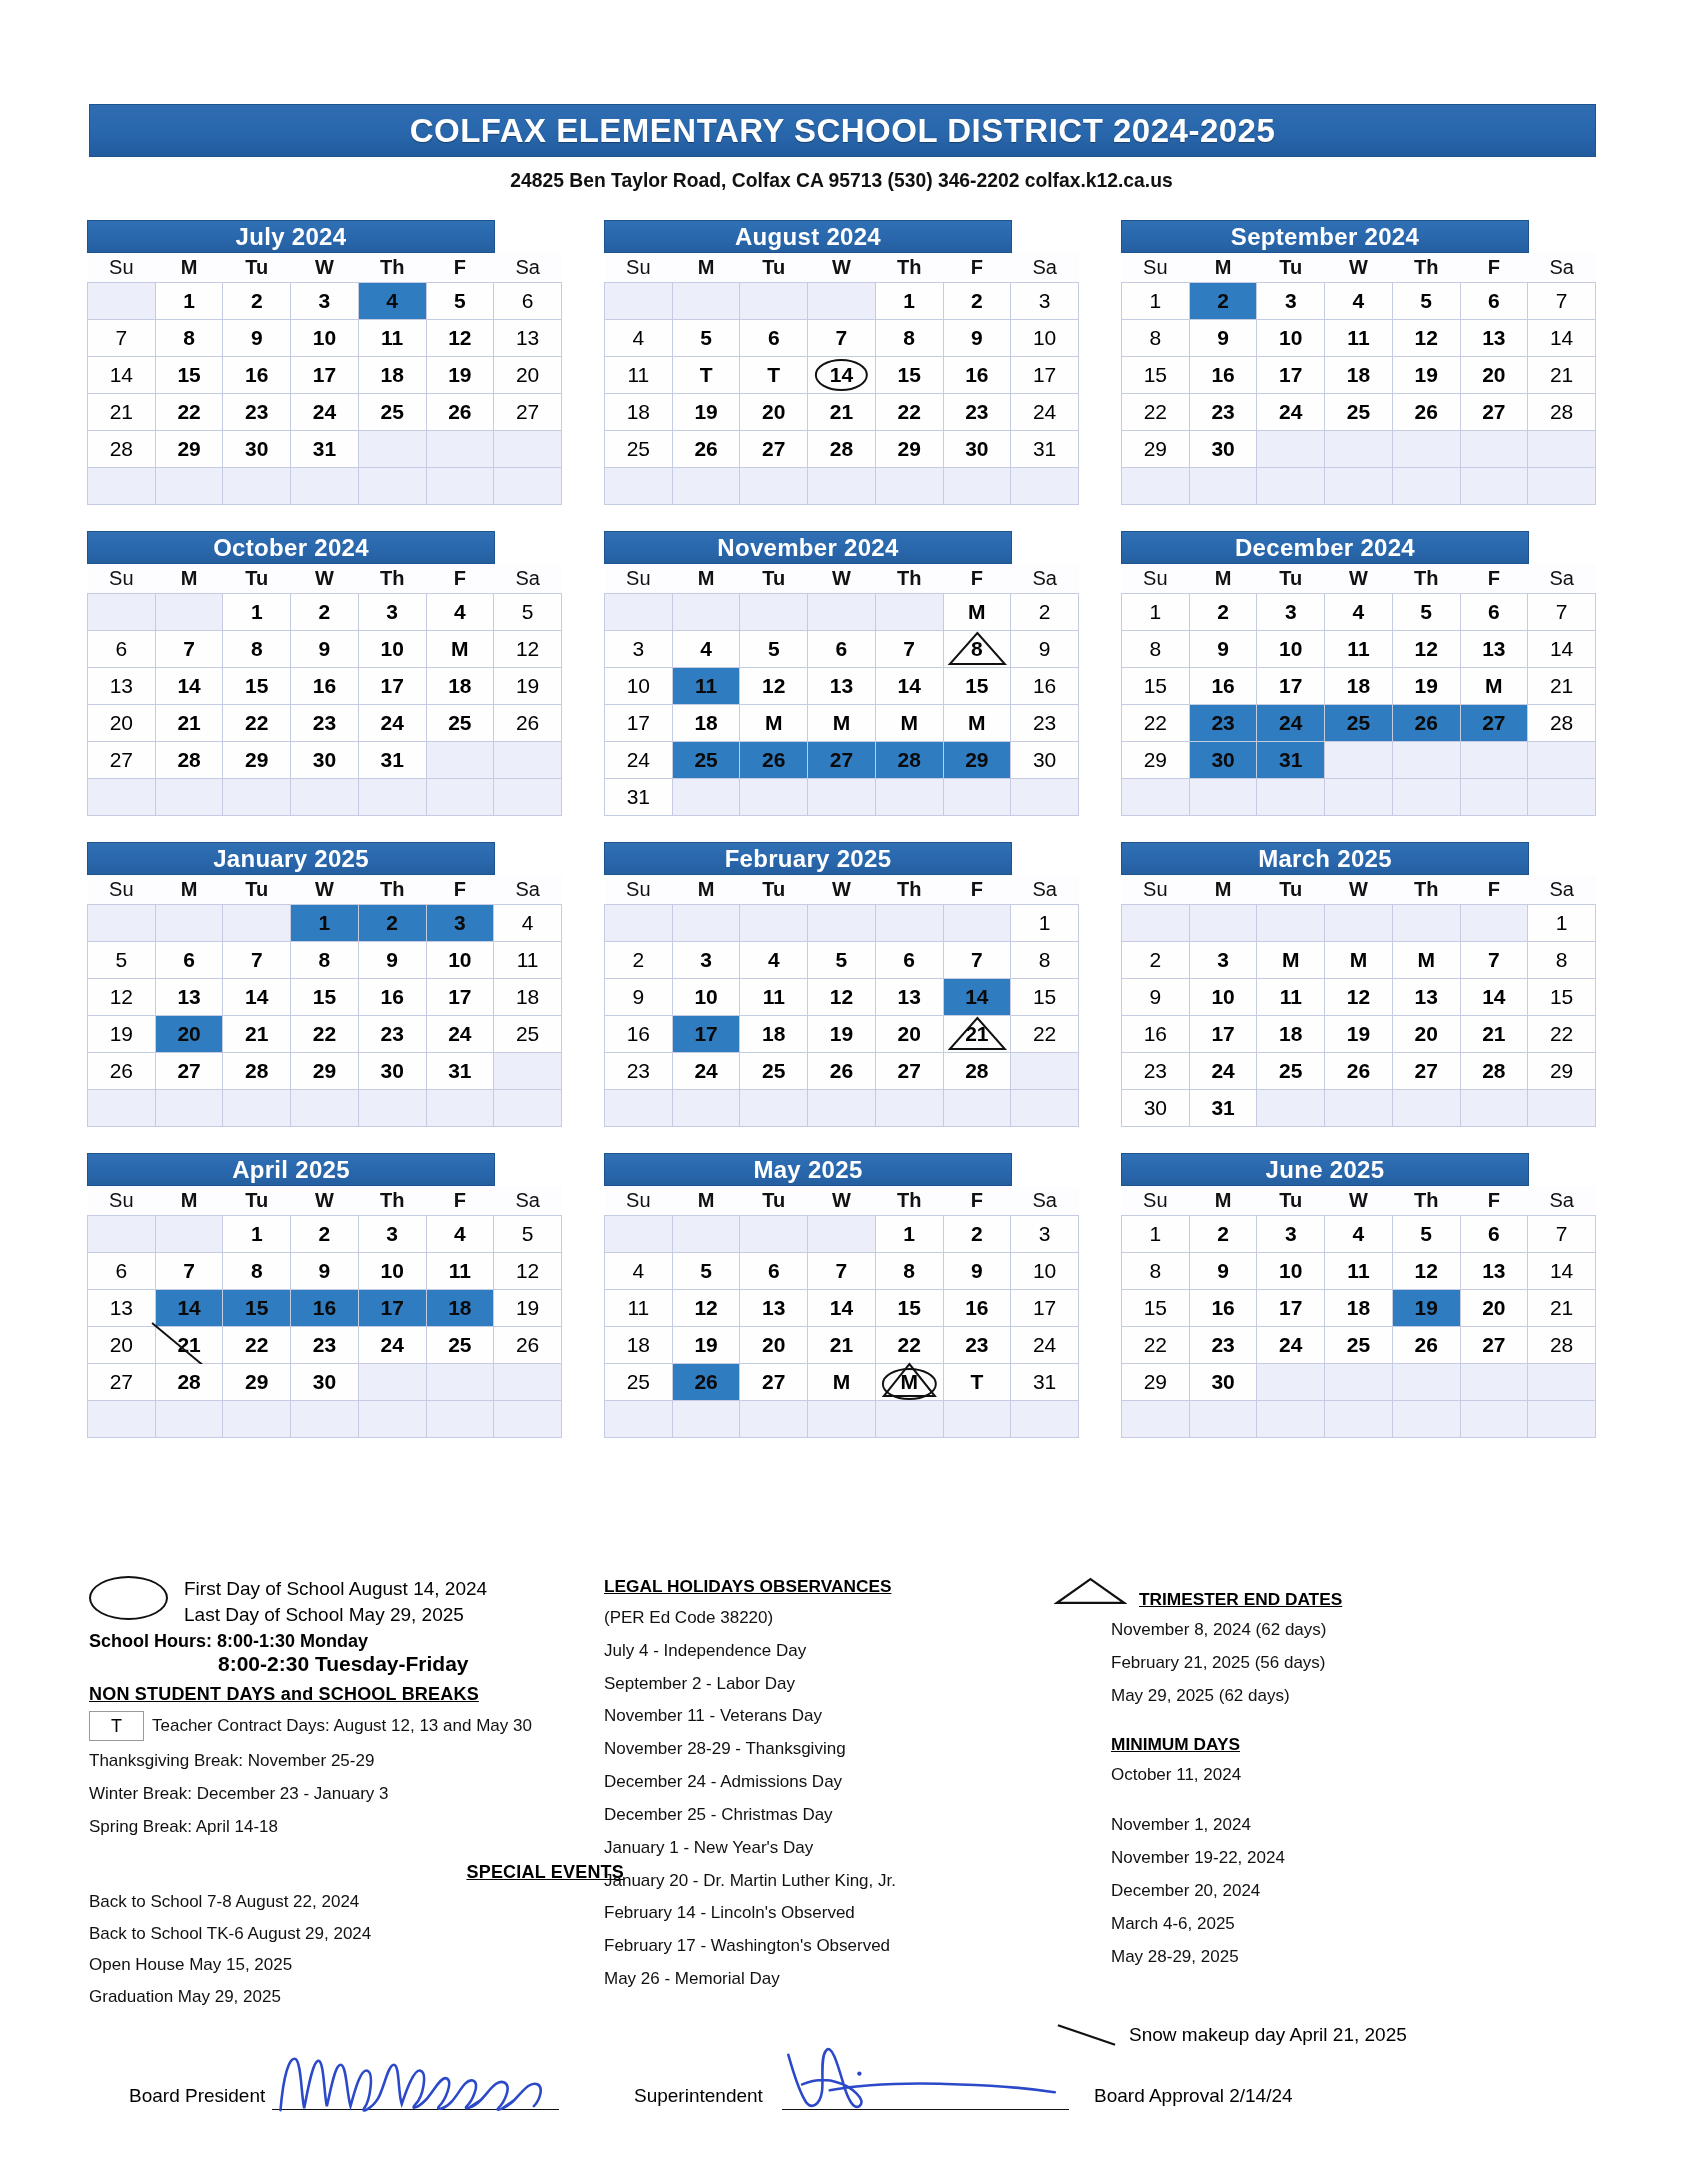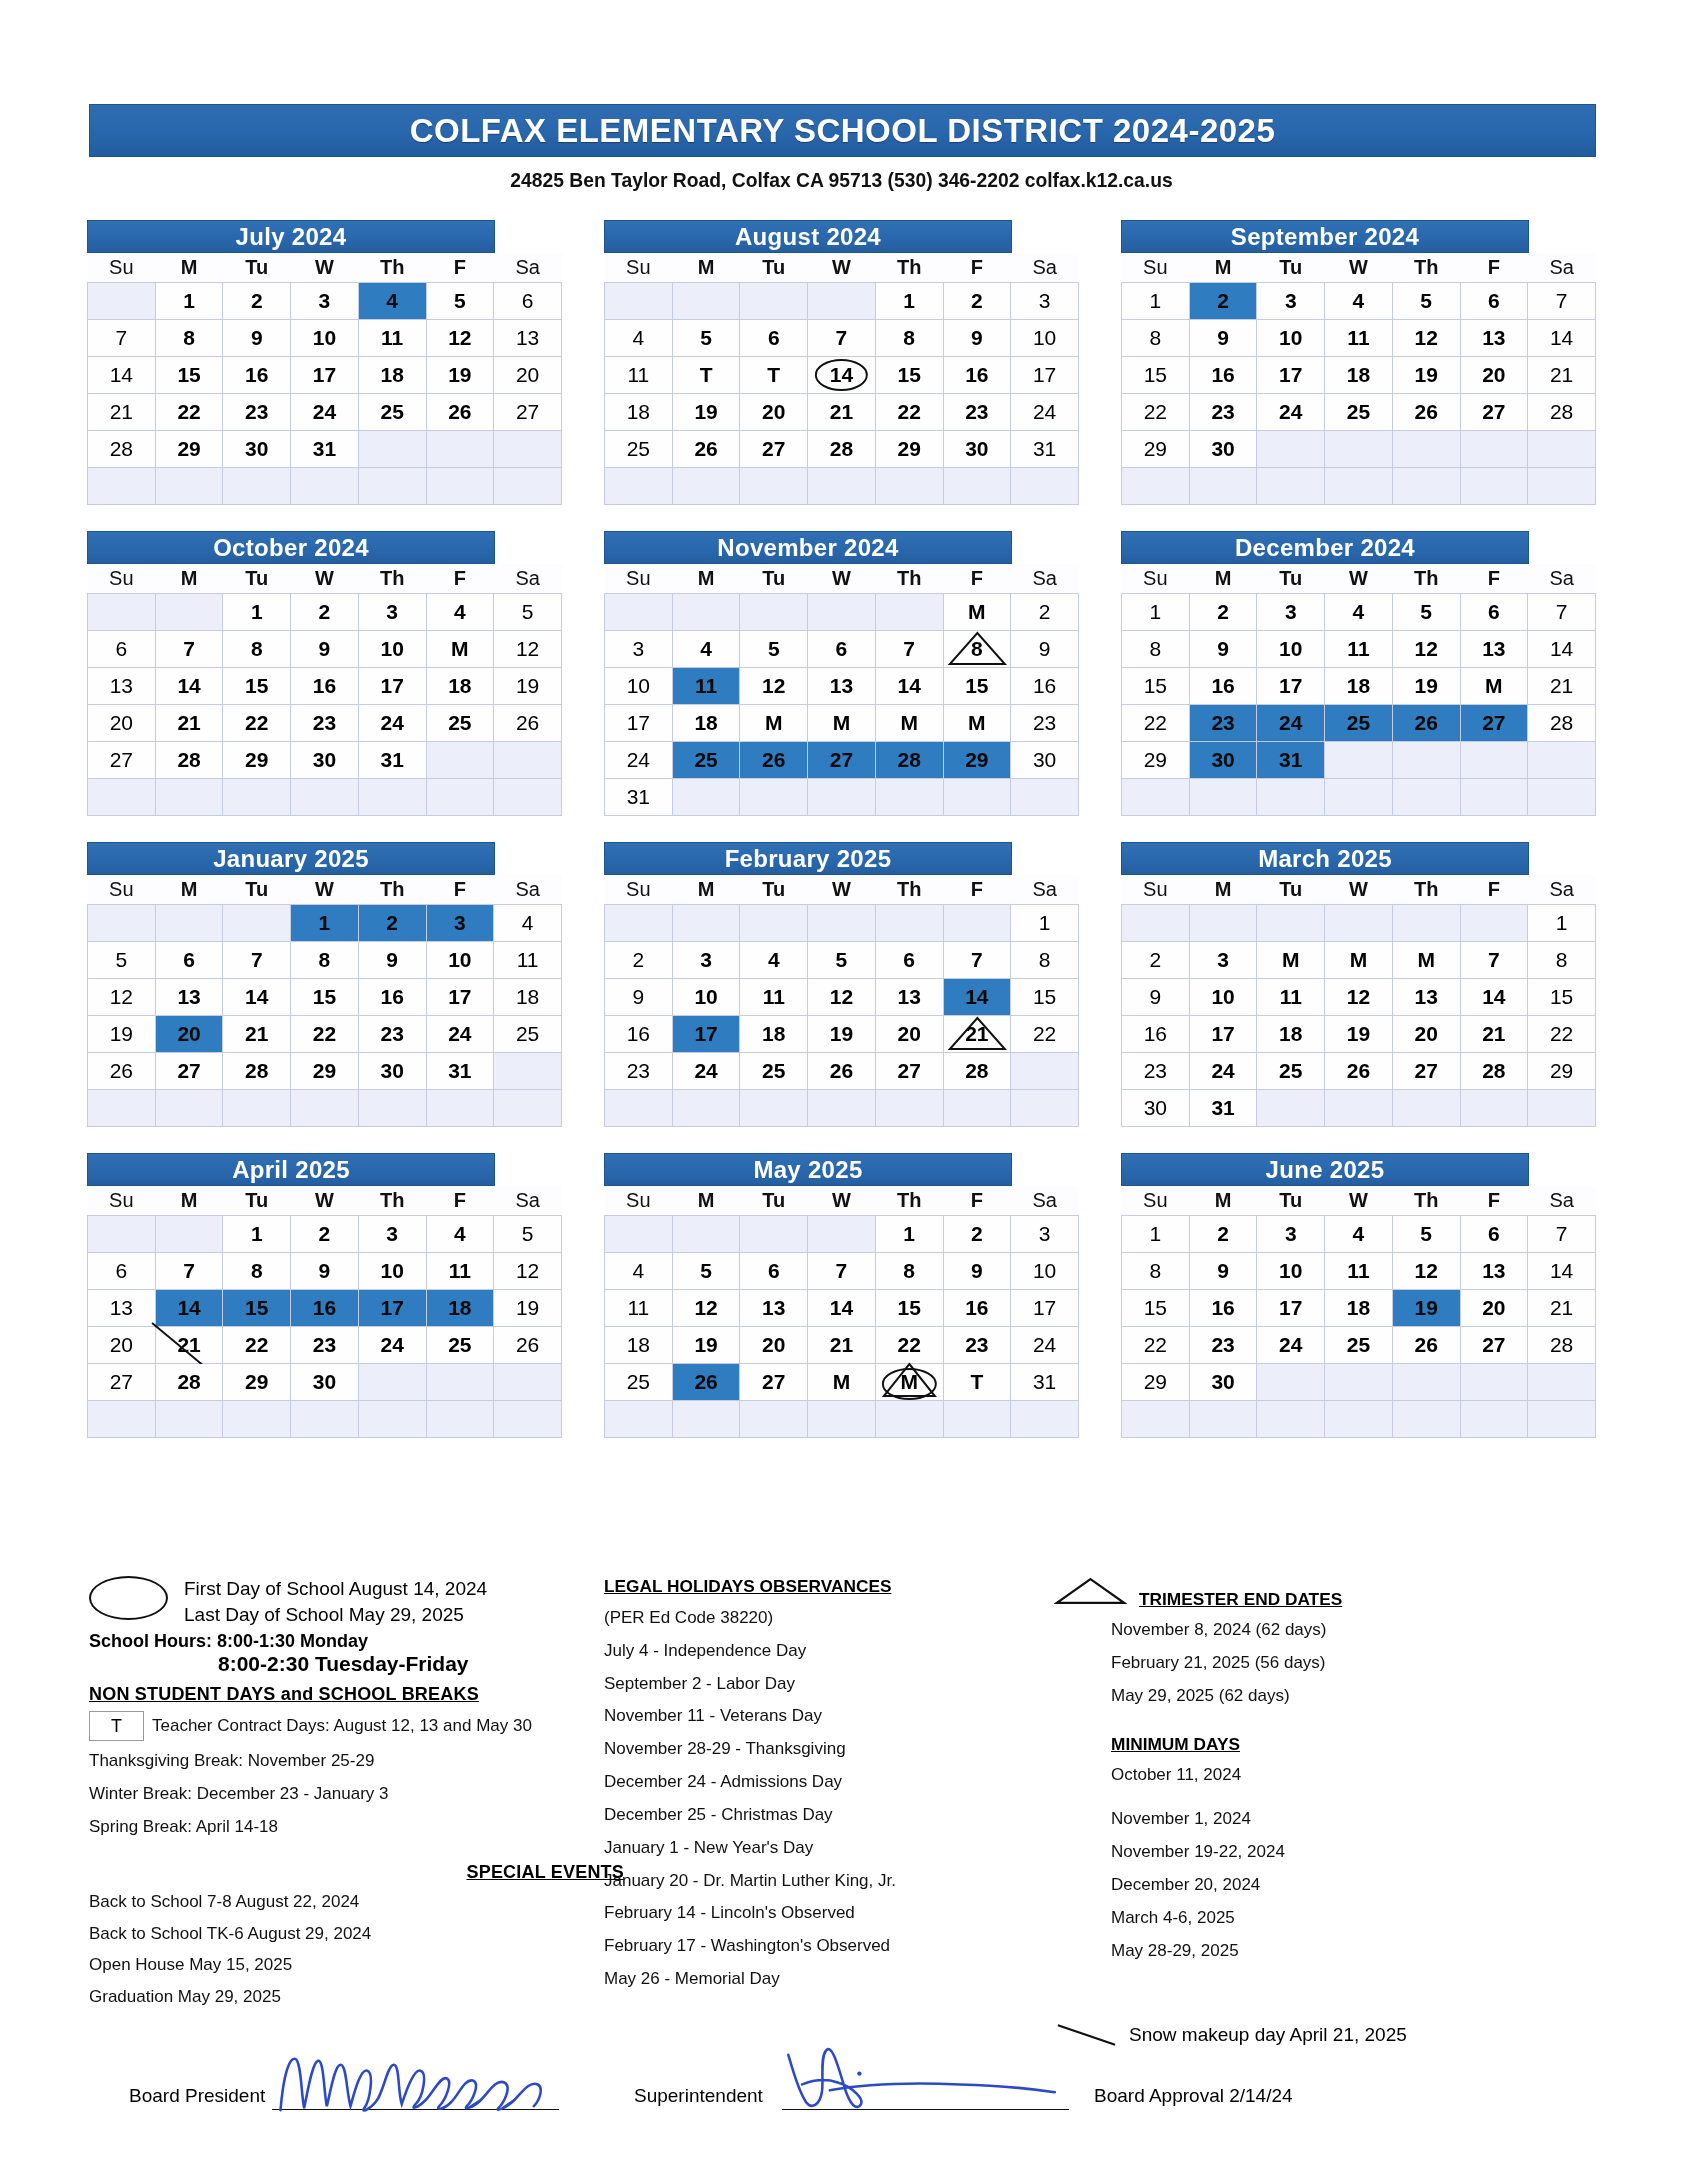--- a/index.html
+++ b/index.html
@@ -1160,21 +1160,21 @@
         <span class="lg-head-sm">TRIMESTER END DATES</span>
       </div>
       <div id="trimester-list" style="margin-left:57px;">
           <div class="lg-line" style="margin-top: 7px;">November 8, 2024 (62 days)</div>
           <div class="lg-line" style="margin-top: 7px;">February 21, 2025 (56 days)</div>
           <div class="lg-line" style="margin-top: 7px;">May 29, 2025 (62 days)</div>
         </div>
       <div class="lg-head-sm" style="margin-left:57px; margin-top:26px;">MINIMUM DAYS</div>
       <div id="mindays-list" style="margin-left:57px;">
           <div class="lg-line" style="margin-top: 7px;">October 11, 2024</div>
-          <div class="lg-line" style="margin-top: 18px;">November 1, 2024</div>
+          <div class="lg-line" style="margin-top: 24px;">November 1, 2024</div>
           <div class="lg-line" style="margin-top: 7px;">November 19-22, 2024</div>
           <div class="lg-line" style="margin-top: 7px;">December 20, 2024</div>
           <div class="lg-line" style="margin-top: 7px;">March 4-6, 2025</div>
           <div class="lg-line" style="margin-top: 7px;">May 28-29, 2025</div>
         </div>
     </div>
   </div>
 
   <div class="snow-row">
     <span class="slash-box">

